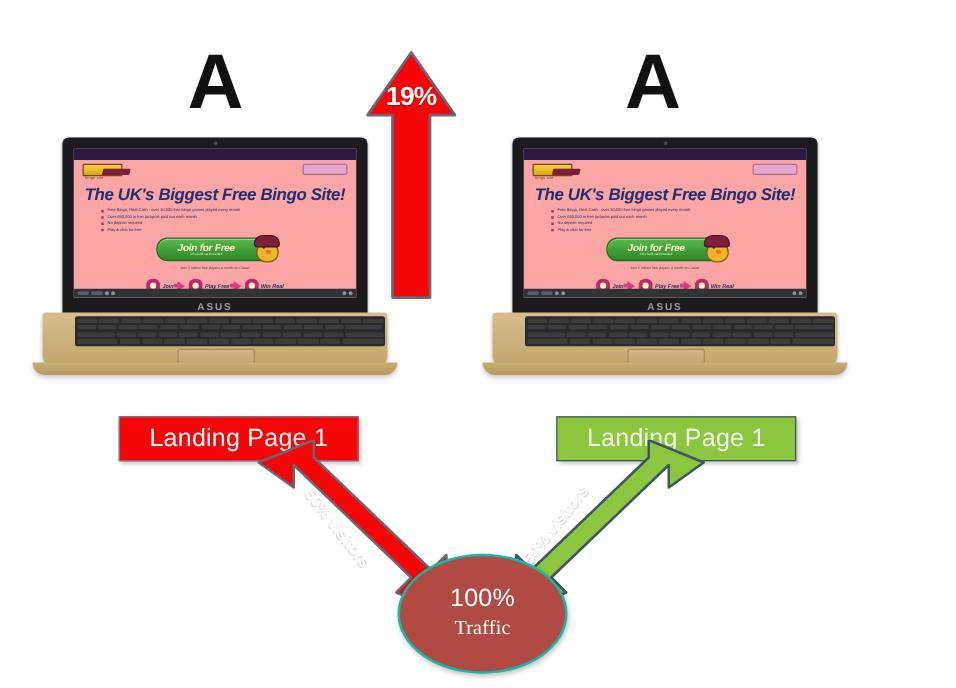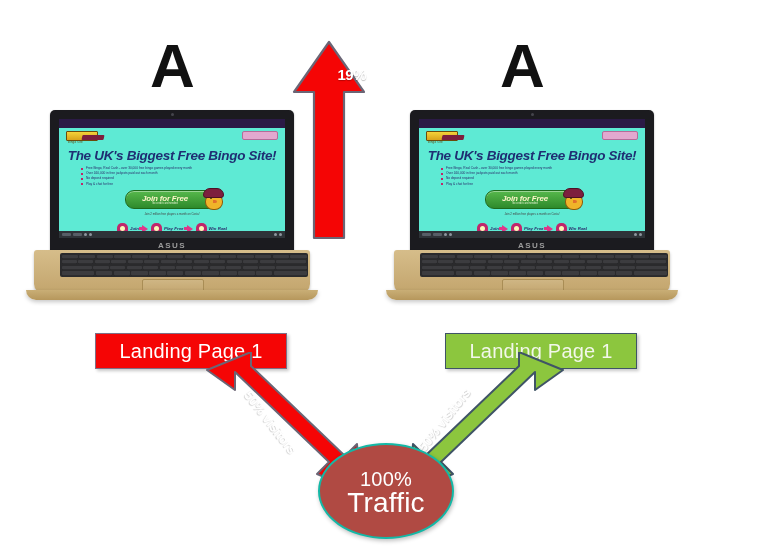--- a/index.html
+++ b/index.html
@@ -77,21 +77,21 @@
     letter-spacing: 1.5px;
     font-family: "Liberation Sans", sans-serif;
     margin-top: 16px;
   }
 
   
   .screen {
     position: relative;
     width: 100%;
     height: 100%;
-    background: #5eead4;
+    background: #fca5a5;
     overflow: hidden;
   }
   .site-topbar {
     height: 9px;
     background: #2b1a46;
     width: 100%;
   }
   .site-body {
     position: relative;
     padding: 2px 6px 0 6px;
@@ -414,23 +414,23 @@
     width: 74px;
     height: 200px;
   }
   .big-arrow.red   { left: 292px; top: 40px; }
   .big-arrow.green { left: 660px; top: 62px; }
   .big-arrow svg { display: block; width: 100%; height: 100%; }
   .big-arrow .pct {
     position: absolute;
     left: 0; right: 0;
     top: 26px;
-    text-align: right;
+    text-align: center;
     color: #ffffff;
-    font-size: 15px;
+    font-size: 21px;
     font-weight: 700;
     letter-spacing: -0.5px;
     text-shadow: 0 1px 1px rgba(0,0,0,.25);
   }
   .big-arrow.green .pct { top: 28px; }
 
   
   .banner {
     position: absolute;
     height: 36px;
@@ -507,23 +507,24 @@
     color: #ffffff;
     box-shadow: 1px 2px 4px rgba(0,0,0,.25);
     z-index: 5;
   }
   .traffic-node .line1 {
     font-size: 20px;
     line-height: 24px;
     letter-spacing: 0.2px;
   }
   .traffic-node .line2 {
-    font-size: 28px;
+    font-size: 16px;
     line-height: 24px;
     letter-spacing: 0.2px;
+    font-family: Liberation Serif, serif;
   }
 </style>
 </head>
 <body>
 
 <div class="stage">
 
   <div class="variant-letter left">A</div>
   <div class="variant-letter right">A</div>
 

